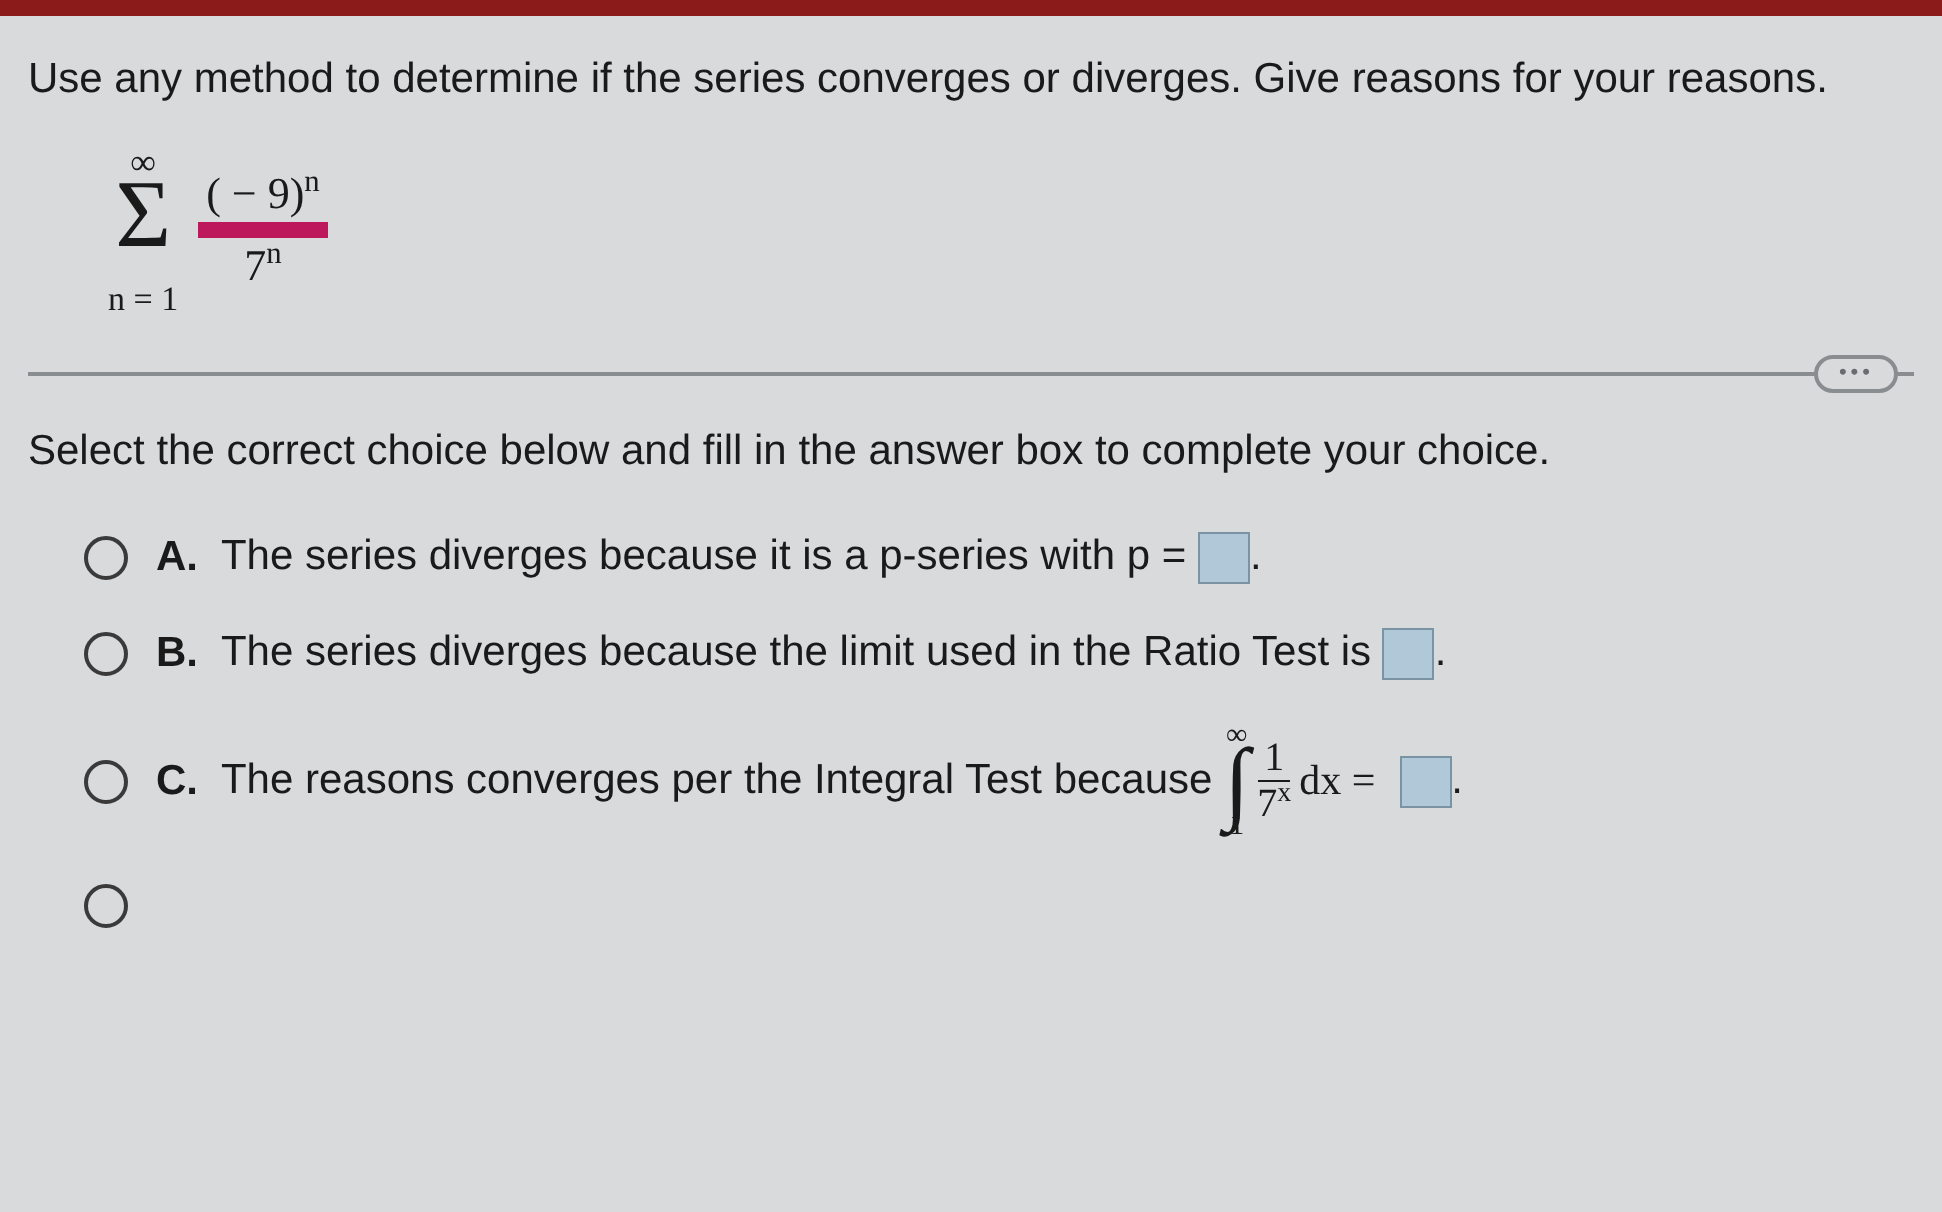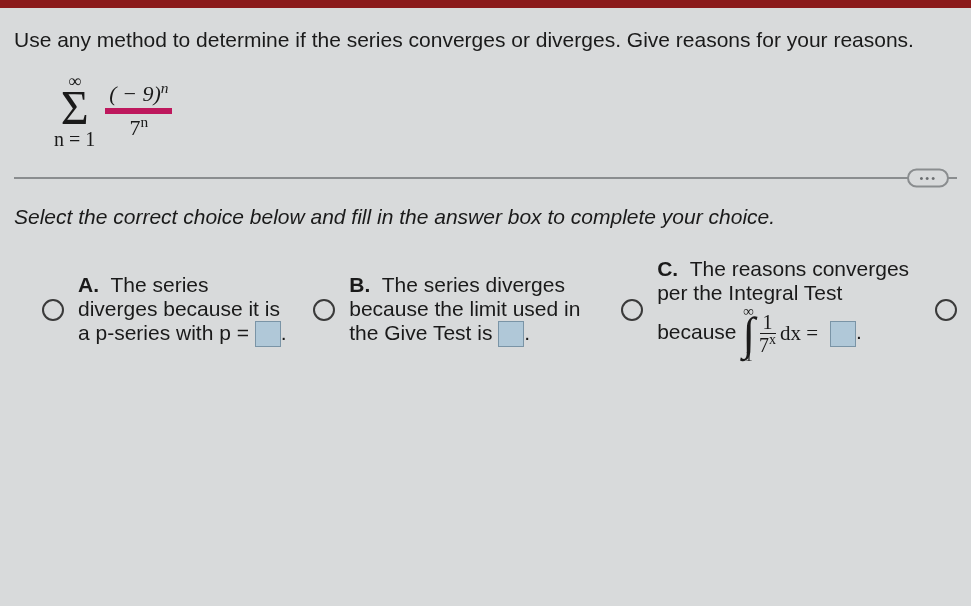--- a/index.html
+++ b/index.html
@@ -33,29 +33,29 @@
       font-family: 'Times New Roman', serif;
     }
     .sigma-wrap {
       display: flex;
       flex-direction: column;
       align-items: center;
       line-height: 1;
     }
     .sigma-top { font-size: 18px; margin-bottom: -2px; }
     .sigma { font-size: 48px; line-height: 0.85; }
-    .sigma-bot { font-size: 20px; margin-top: 0; }
+    .sigma-bot { font-size: 17px; margin-top: 12px; }
     .fraction {
       display: inline-flex;
       flex-direction: column;
       align-items: center;
       line-height: 1.1;
       font-size: 22px;
     }
-    .fraction .num { border-bottom: 6px solid #be185d; padding: 0 4px 2px 4px; font-style: italic; }
+    .fraction .num { border-bottom: 8px solid #be185d; padding: 0 4px 2px 4px; }
     .fraction .den { padding-top: 2px; }
     .sup { font-size: 0.7em; vertical-align: super; line-height: 0; }
 
     .hr-wrap {
       position: relative;
       margin: 28px 0 26px 0;
     }
     .hr-line {
       height: 2px;
       background: #8a8d8f;
@@ -72,25 +72,24 @@
       padding: 2px 10px;
       font-size: 11px;
       color: #6a6d6f;
       letter-spacing: 2px;
       line-height: 1;
     }
 
     .instruction {
       margin-bottom: 28px;
       font-size: 21px;
-      font-style: italic;
     }
     .options {
       display: flex;
-      flex-direction: row;
+      flex-direction: column;
       gap: 22px;
       padding-left: 28px;
     }
     .option-row {
       display: flex;
       align-items: center;
       gap: 14px;
       font-size: 21px;
     }
     .radio {
@@ -174,21 +173,21 @@
         <span class="opt-letter">A.</span>
         <span>The series diverges because it is a p-series with p =</span>
         <span class="answer-box"></span><span>.</span>
       </span>
     </div>
 
     <div class="option-row">
       <span class="radio"></span>
       <span>
         <span class="opt-letter">B.</span>
-        <span>The series diverges because the limit used in the Give Test is</span>
+        <span>The series diverges because the limit used in the Ratio Test is</span>
         <span class="answer-box"></span><span>.</span>
       </span>
     </div>
 
     <div class="option-row">
       <span class="radio"></span>
       <span>
         <span class="opt-letter">C.</span>
         <span>The reasons converges per the Integral Test because</span>
         <span class="integral-block">

